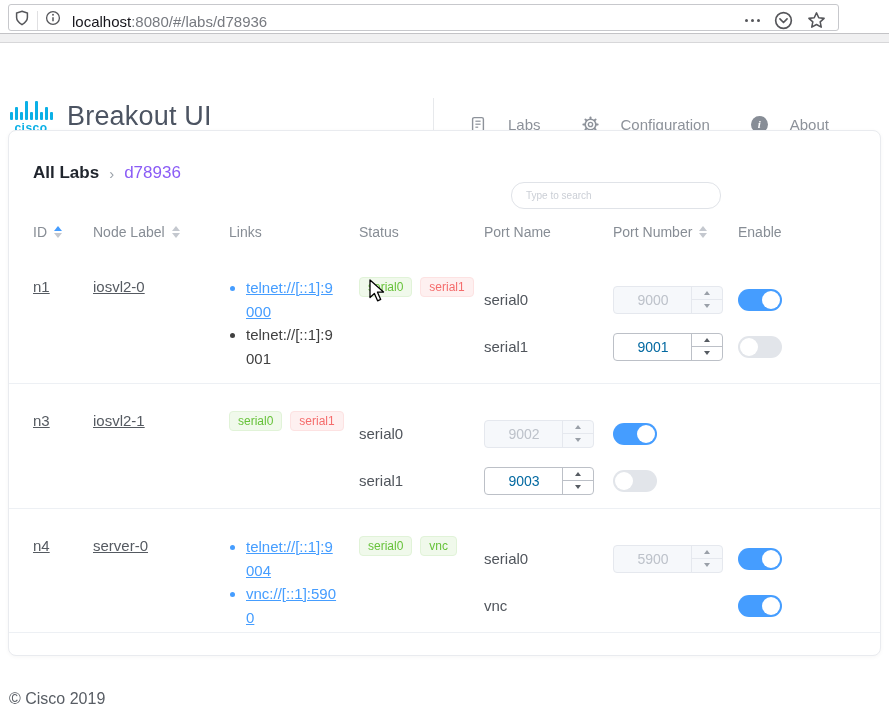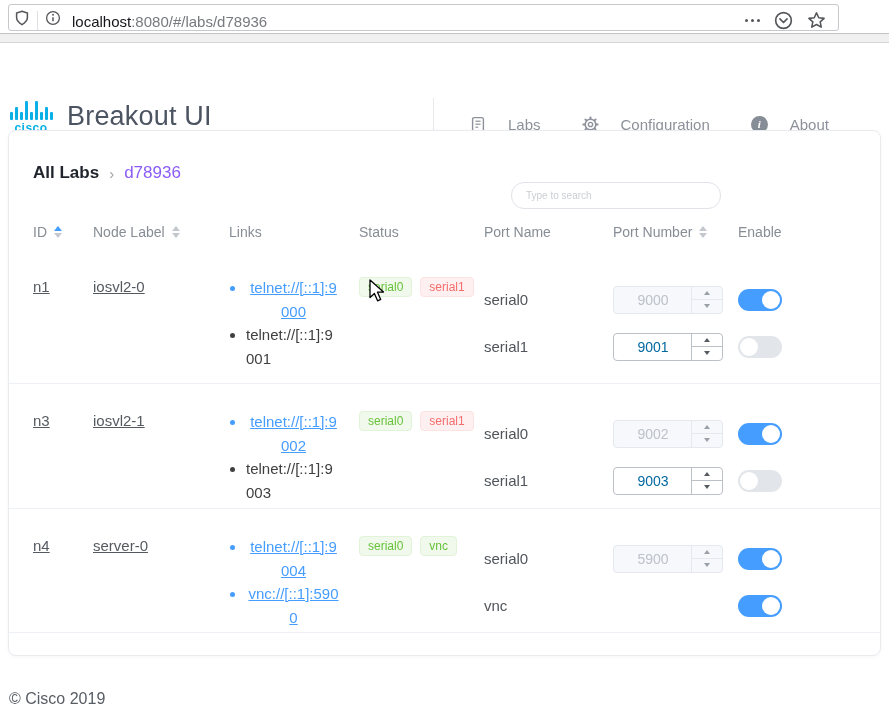--- a/index.html
+++ b/index.html
@@ -62,21 +62,21 @@
 
   .tbody { margin-top:8px; }
   .data-row { min-height:125px; padding-top:26px; }
   .data-row.first { min-height:133px; }
   .data-row + .data-row { border-top:1px solid #edf0f4; }
   .data-row:last-child { border-bottom:1px solid #edf0f4; }
   .cell-id, .cell-node { font-size:15px; color:#555a61; padding-top:2px;text-decoration:underline; }
   .links-list { list-style:disc; padding-left:17px; width:112px; word-break:break-all;
                 font-size:15px; line-height:23.5px; }
   .links-list li { color:#404040; }
-  .links-list li.lnk { color:#459dff;text-align:center; }
+  .links-list li.lnk { color:#459dff; }
   .links-list li a { color:#459dff; text-decoration:underline; }
   .status-cell { display:flex; align-items:flex-start; gap:8px; padding-top:1px; }
   .tag { font-size:12px; line-height:18px; padding:0 8px; border-radius:4px; border:1px solid; white-space:nowrap; }
   .tag.success { color:#67c23a; background:#f0f9eb; border-color:#e1f3d8; }
   .tag.danger  { color:#f56c6c; background:#fef0f0; border-color:#fde2e2; }
   .sub { height:47px; display:flex; align-items:center; }
   .pname { font-size:15px; color:#50555c; }
 
   .num { position:relative; width:110px; height:28px; border:1px solid; border-radius:4px; }
   .num input { width:100%; height:100%; border:none; background:transparent; outline:none;
@@ -307,24 +307,20 @@
             </span>
           <span class="sub">
               <span class="switch offsw"></span>
             </span>
         </span>
       </div>
 
       <div class="trow data-row">
         <span class="cell-id">n3</span>
         <span class="cell-node">iosvl2-1</span>
-        <ul class="links-list">
-          <li class="lnk"><a href="#">telnet://[::1]:9002</a></li>
-          <li><span>telnet://[::1]:9003</span></li>
-        </ul>
         <span class="status-cell">
           <span class="tag success">serial0</span>
           <span class="tag danger">serial1</span>
         </span>
         <span>
           <span class="sub">
               <span class="pname">serial0</span>
             </span>
           <span class="sub">
               <span class="pname">serial1</span>

